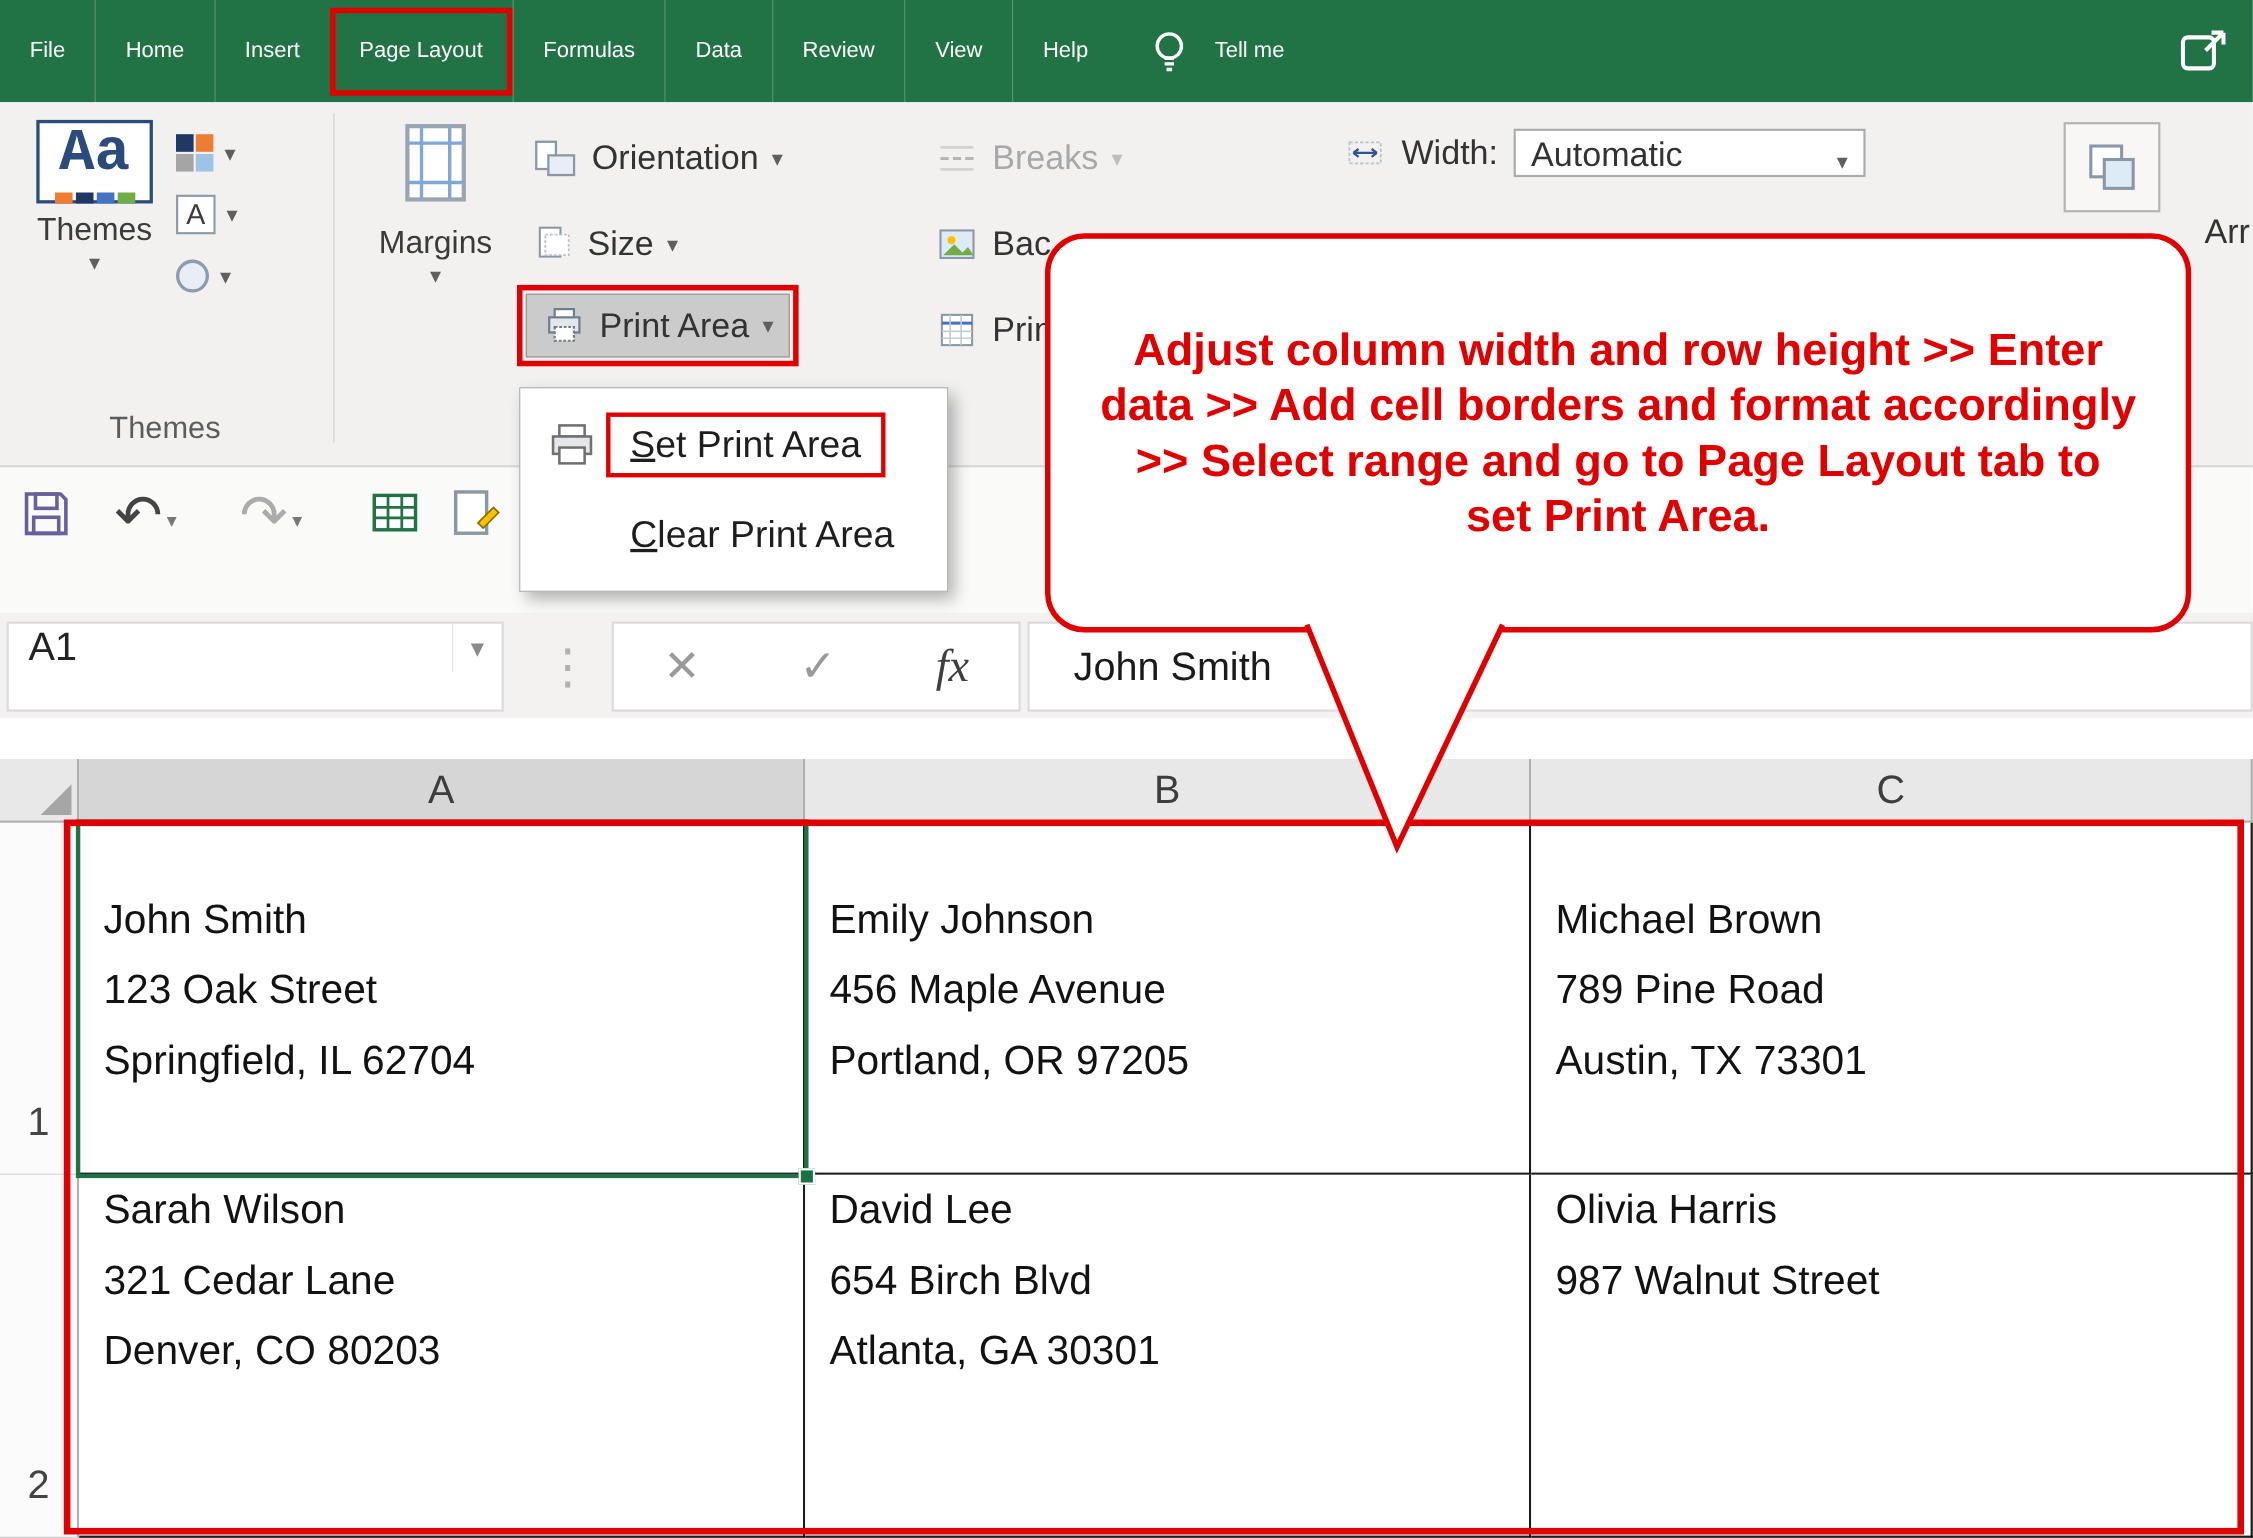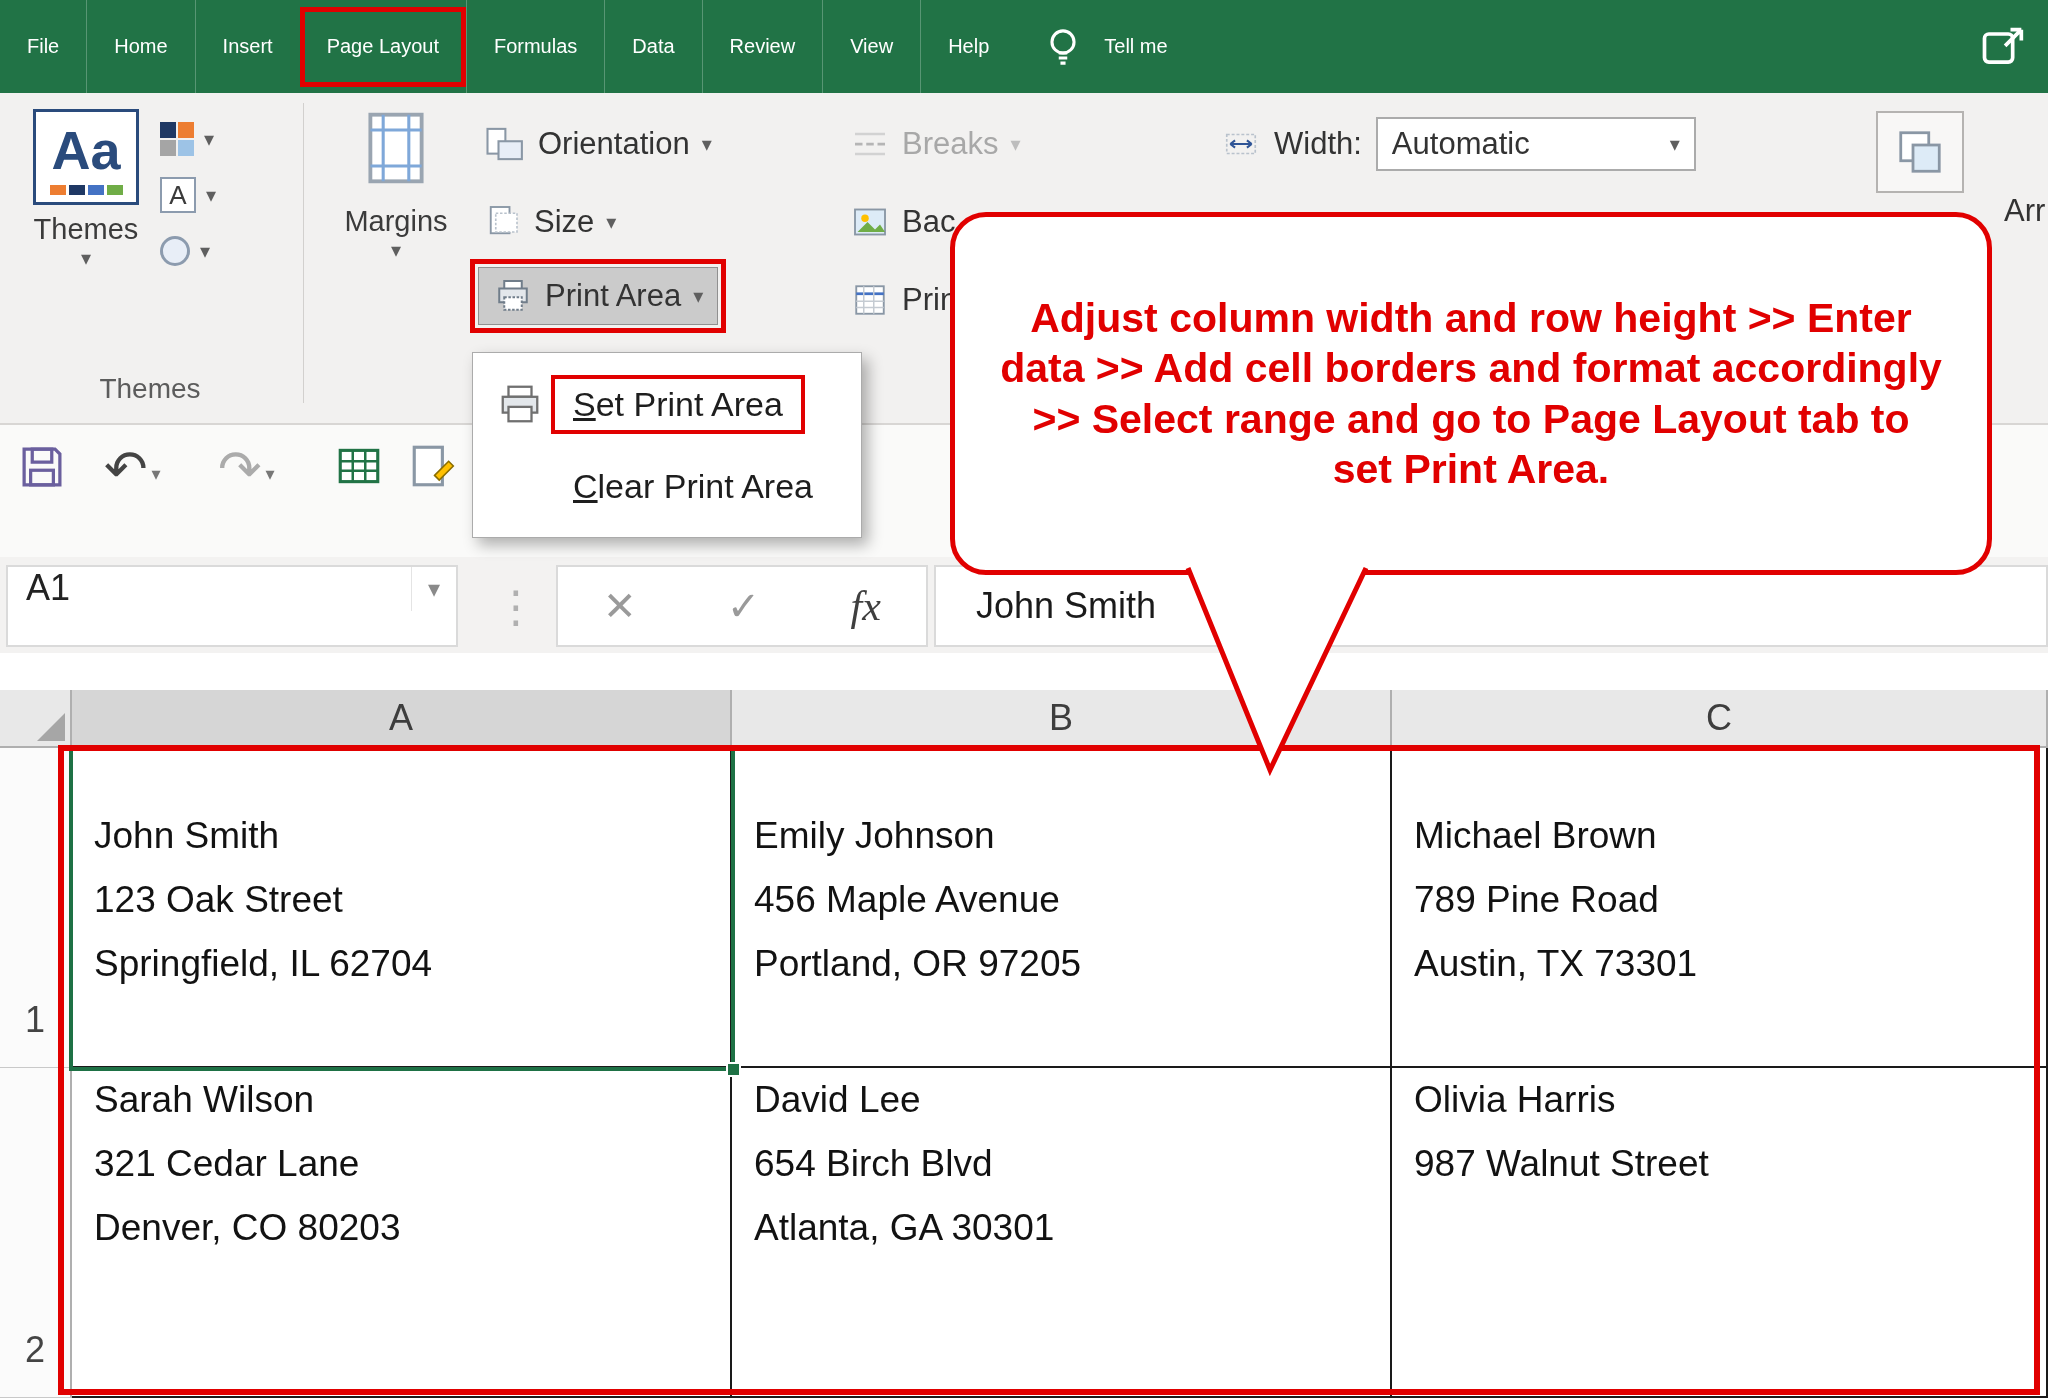--- a/index.html
+++ b/index.html
@@ -30,23 +30,23 @@
 
   
   #ribbon {
     position: absolute; left: 0; top: 93px; width: 2048px; height: 332px;
     background: #F2F1F0; border-bottom: 2px solid #D8D6D4; font-size: 31px; color: #333;
   }
   .vsep { position: absolute; top: 10px; height: 300px; width: 1px; background: #D2D0CE; }
 
   #themes-big { position: absolute; left: 26px; top: 16px; width: 120px; text-align: center; }
   #aa-box {
-    width: 106px; height: 96px; margin: 0 auto; background: #fff;
+    width: 106px; height: 76px; margin: 0 auto; background: #fff;
     border: 3px solid #2A4B7C; color: #2A4B7C; font-size: 54px; font-weight: bold;
-    display: flex; flex-direction: column; align-items: center; justify-content: center;
+    display: flex; flex-direction: column; align-items: center; justify-content: center; font-family: Liberation Mono, monospace;
   }
   .swatch-row { display: flex; gap: 3px; margin-top: 4px; }
   .swatch-row i { width: 16px; height: 10px; display: block; }
   .sw1 { background: #ED7D31; } .sw2 { background: #1F3864; } .sw3 { background: #4472C4; } .sw4 { background: #70AD47; }
   .btn-label { font-size: 29px; color: #3b3b3b; margin-top: 8px; }
   .dd { font-size: 20px; color: #5f5f5f; font-family: "DejaVu Sans", sans-serif; }
 
   #mini-col { position: absolute; left: 160px; top: 24px; }
   .mini-btn { height: 44px; display: flex; align-items: center; gap: 10px; margin-bottom: 12px; }
   .colors-grid { display: grid; grid-template-columns: 16px 16px; grid-template-rows: 16px 16px; gap: 2px; }
@@ -70,22 +70,22 @@
     height: 58px; display: flex; align-items: center; gap: 12px; padding: 0 14px;
     background: #CBCBCB; border: 1px solid #909090; white-space: nowrap;
   }
   #breaks-btn { left: 850px; top: 22px; color: #A8A8A8; }
   #breaks-btn .dd { color: #BDBDBD; }
   #background-btn { left: 850px; top: 100px; }
   #printtitles-btn { left: 850px; top: 178px; }
 
   #width-group { position: absolute; left: 1222px; top: 24px; display: flex; align-items: center; gap: 14px; }
   #width-select {
-    width: 320px; height: 54px; background: #fff; border: 2px solid #ABABAB;
-    display: flex; align-items: center; padding: 0 14px; font-size: 31px; color: #333;
+    width: 320px; height: 44px; background: #fff; border: 2px solid #ABABAB;
+    display: flex; align-items: flex-end; padding: 0 14px; font-size: 31px; color: #333;
   }
   #width-select .dd { margin-left: auto; }
 
   #bringfwd-btn {
     position: absolute; left: 1876px; top: 18px; width: 88px; height: 82px;
     border: 2px solid #B5B3B1; background: #F8F7F6; display: flex; align-items: center; justify-content: center;
   }
   #arr-label { position: absolute; left: 2004px; top: 100px; font-size: 31px; color: #333; }
 
   

